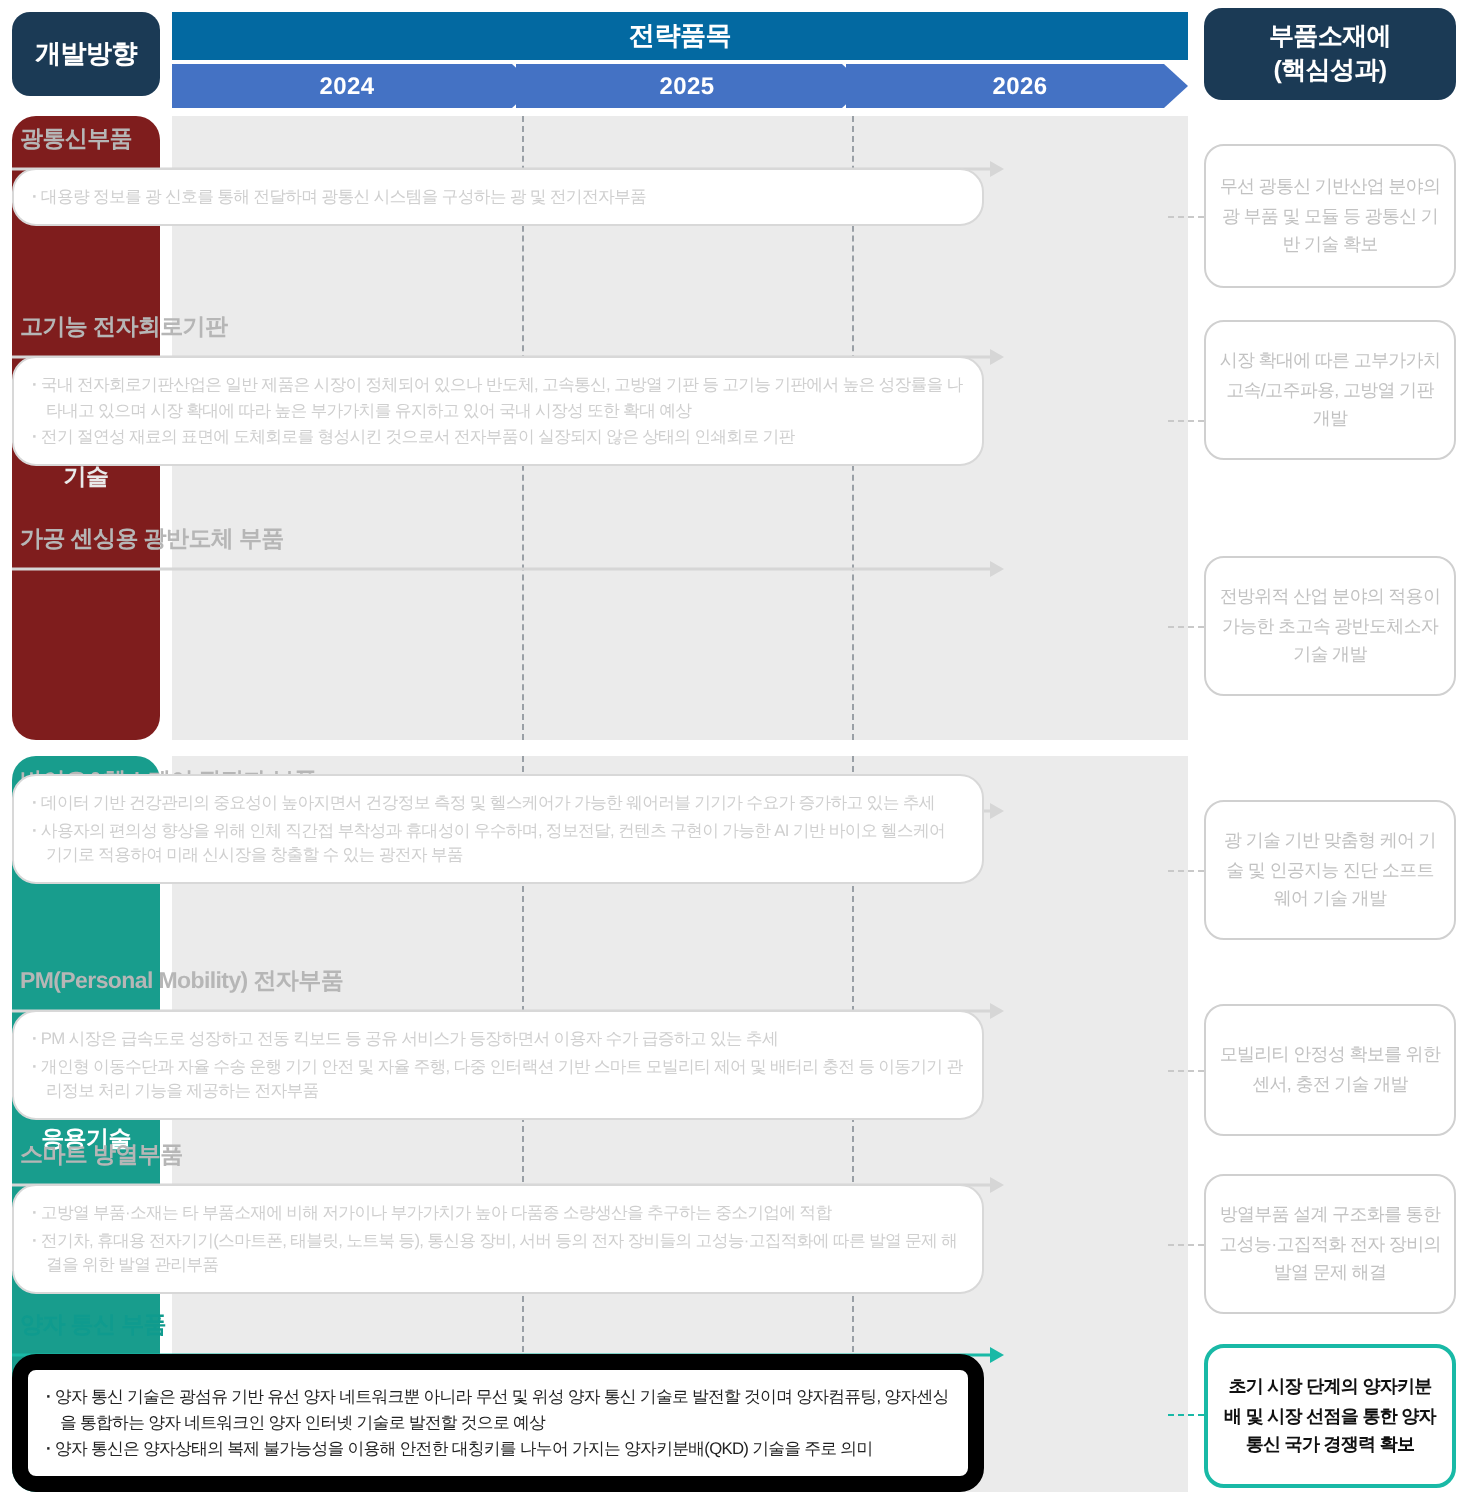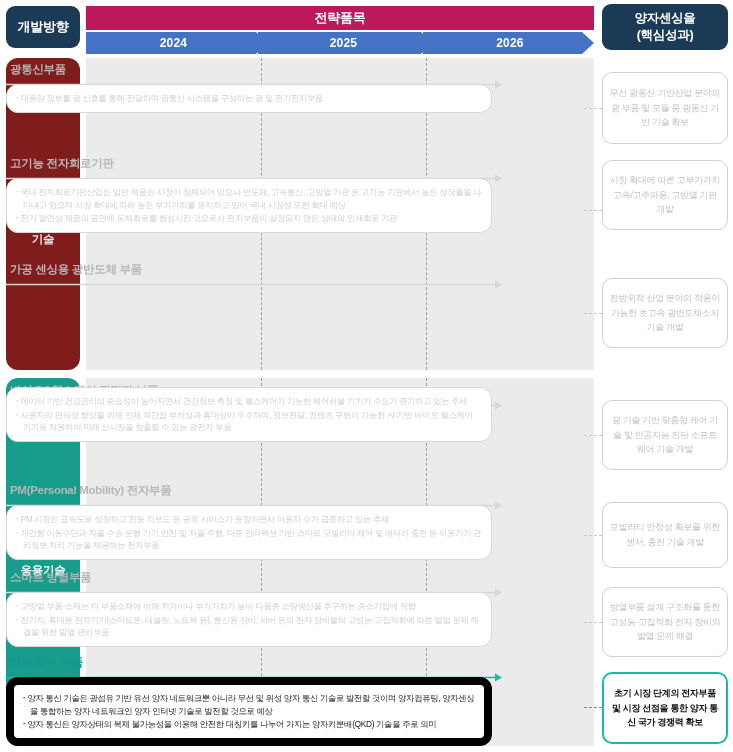--- a/index.html
+++ b/index.html
@@ -28,21 +28,21 @@
     color: #ffffff;
     font-size: 13px;
     font-weight: bold;
     display: flex; align-items: center; justify-content: center;
     letter-spacing: -0.3px;
   }
   .hdr-strategic {
     position: absolute;
     left: 86px; top: 6px;
     width: 508px; height: 24px;
-    background: #be185d;
+    background: #0369a1;
     color: #ffffff;
     font-size: 13px;
     font-weight: bold;
     display: flex; align-items: center; justify-content: center;
     letter-spacing: -0.2px;
   }
   .hdr-goal {
     position: absolute;
     left: 602px; top: 4px;
     width: 126px; height: 46px;
@@ -186,21 +186,21 @@
 </head>
 <body>
 
 <div class="page">
 
   <div class="hdr-direction">개발방향</div>
 
   <div class="hdr-strategic">전략품목</div>
 
   <div class="hdr-goal">
-    <span>양자센싱을</span>
+    <span>부품소재에</span>
     <span>(핵심성과)</span>
   </div>
 
   <div class="yearband">
     <svg width="508" height="22" viewBox="0 0 508 22">
       <path d="M0,0 L170,0 L182,11 L170,22 L0,22 Z" fill="#4472c4"></path>
       <path d="M172,0 L335,0 L347,11 L335,22 L172,22 Z" fill="#4472c4"></path>
       <path d="M337,0 L496,0 L508,11 L496,22 L337,22 Z" fill="#4472c4"></path>
     </svg>
     <div class="ylabel y1">2024</div>
@@ -326,16 +326,16 @@
   <div class="goal" style="top:400px; height:70px;">
     <span>광 기술 기반 맞춤형 케어 기술 및 인공지능 진단 소프트웨어 기술 개발</span>
   </div>
   <div class="goal" style="top:502px; height:66px;">
     <span>모빌리티 안정성 확보를 위한 센서, 충전 기술 개발</span>
   </div>
   <div class="goal" style="top:587px; height:70px;">
     <span>방열부품 설계 구조화를 통한 고성능·고집적화 전자 장비의 발열 문제 해결</span>
   </div>
   <div class="goal active-goal" style="top:672px; height:72px;">
-    <span>초기 시장 단계의 전자부품 및 시장 선점을 통한 양자 통신 국가 경쟁력 확보</span>
+    <span>초기 시장 단계의 양자키분배 및 시장 선점을 통한 양자 통신 국가 경쟁력 확보</span>
   </div>
 
 </div>
 
 </body></html>

